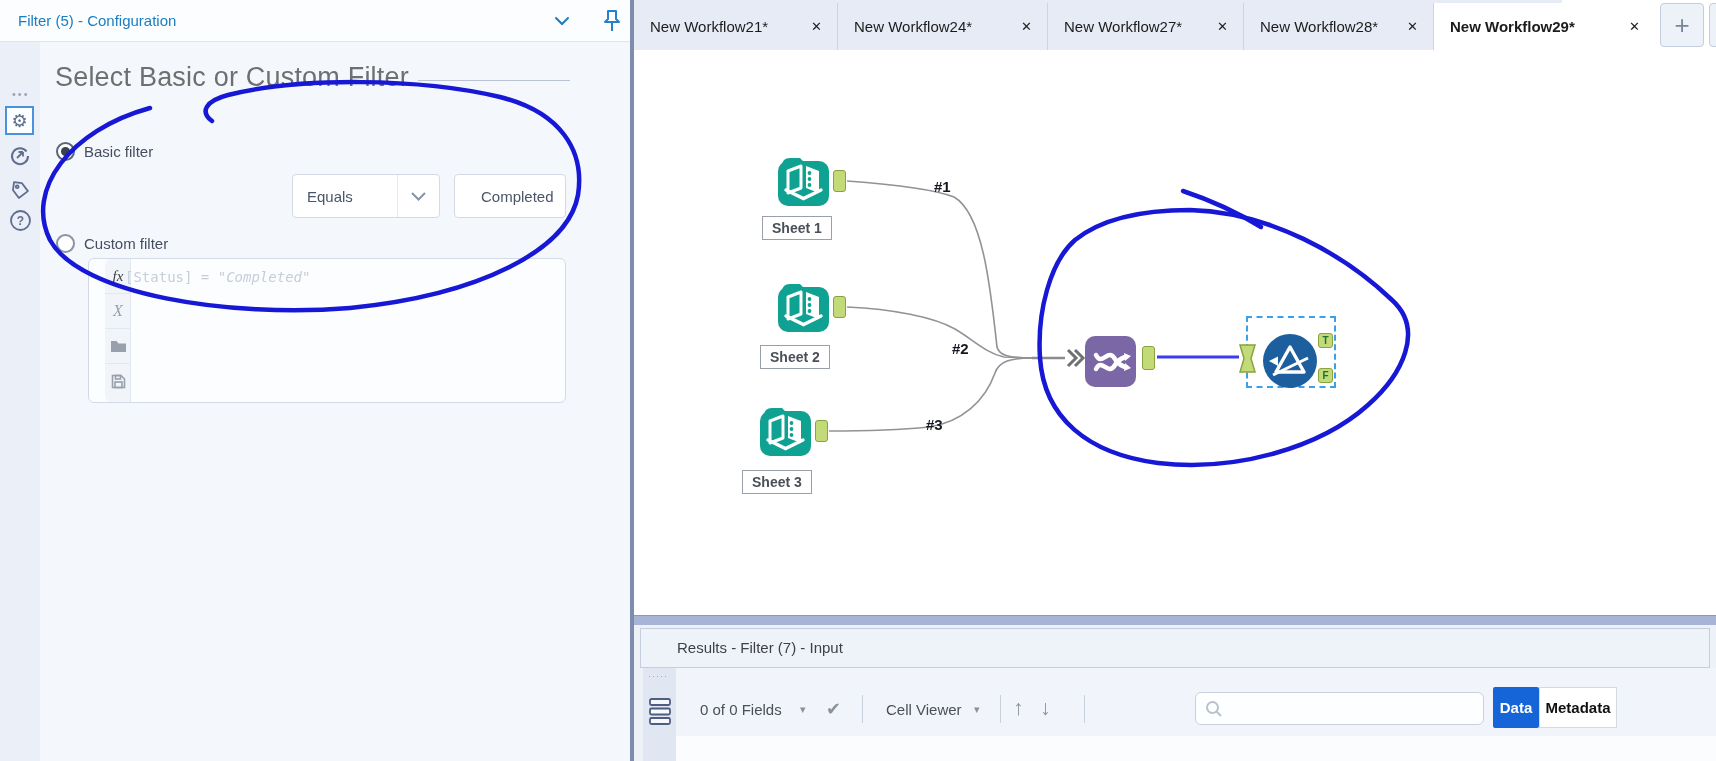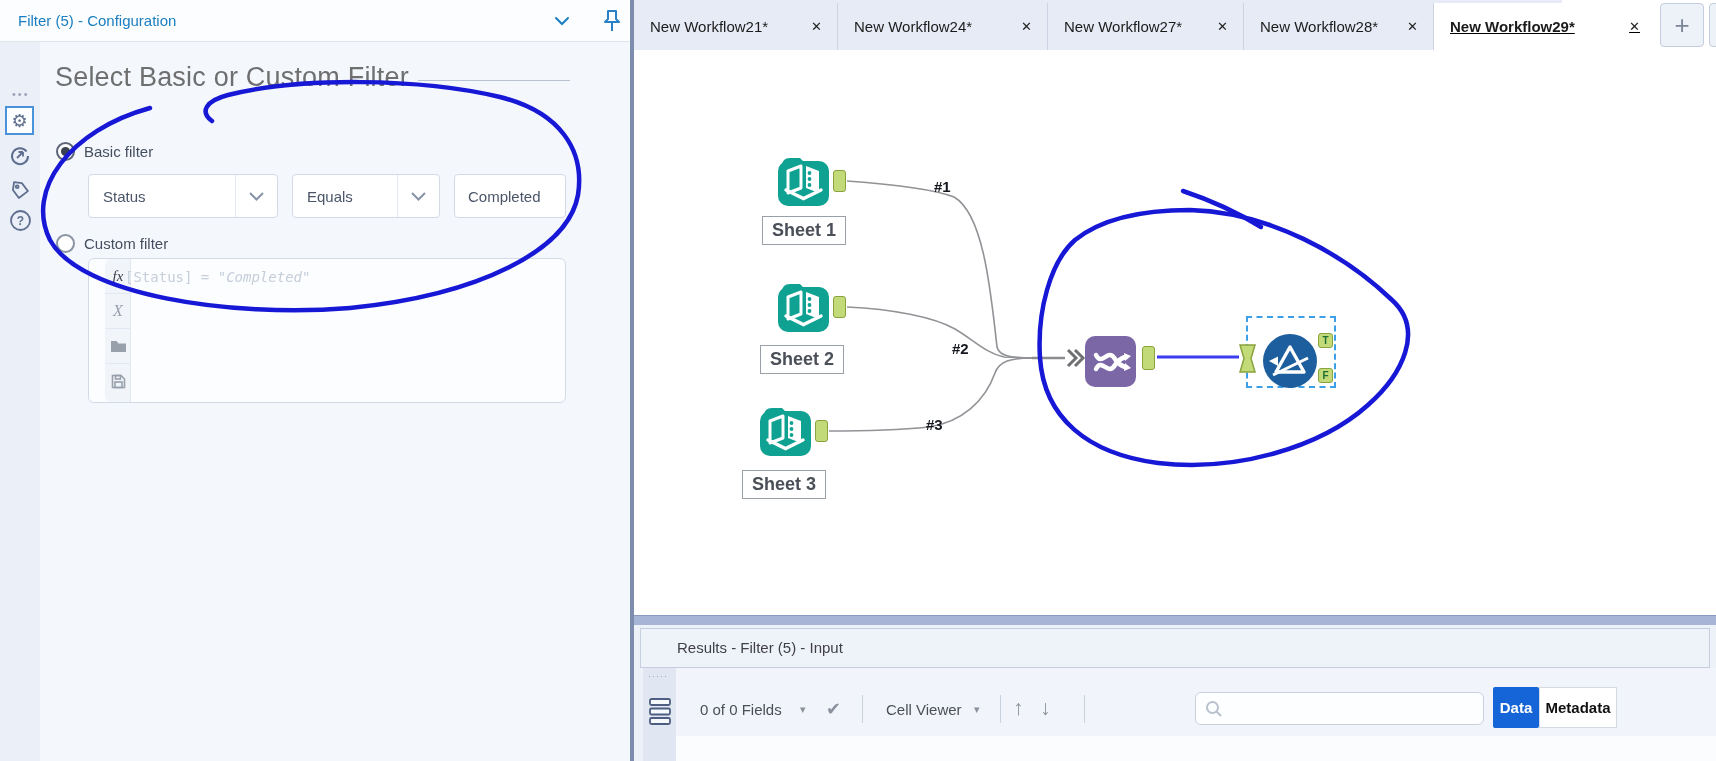--- a/index.html
+++ b/index.html
@@ -21,21 +21,21 @@
   #heading-rule { position:absolute; left:378px; top:38px; width:152px; height:1px; background:#b9c3d4; }
 
   .radio { position:absolute; width:19px; height:19px; border-radius:50%; background:#fff; border:2px solid #5c6576; }
   .radio.sel::after { content:""; position:absolute; left:3px; top:3px; width:9px; height:9px; border-radius:50%; background:#3a4150; }
   .radio.unsel { border-color:#8a93a3; }
   .radio-label { position:absolute; font-size:15px; color:#454e5e; }
 
   .combo { position:absolute; height:44px; background:#fff; border:1px solid #d3dae6; border-radius:4px; display:flex; align-items:center; }
   .combo-value { padding-left:14px; font-size:15px; color:#4a5568; flex:1; }
   .combo-chev { width:42px; height:100%; border-left:1px solid #e3e9f2; display:flex; align-items:center; justify-content:center; }
-  .txtbox { position:absolute; height:44px; background:#fff; border:1px solid #d3dae6; border-radius:4px; font-size:15px; color:#4a5568; display:flex; align-items:center; padding-left:13px; }
+  .txtbox { position:absolute; height:44px; background:#fff; border:1px solid #d3dae6; border-radius:4px; font-size:15px; color:#4a5568; display:flex; align-items:center; padding-left:26px; }
 
   #expr-box { position:absolute; left:48px; top:216px; width:478px; height:145px; background:#fbfdff; border:1px solid #d3dae6; border-radius:6px; }
   #expr-rail { position:absolute; left:16px; top:0; width:26px; height:143px; background:#f1f5fa; border-right:1px solid #e2e8f1; border-radius:6px 0 0 6px; }
   .rail-cell { width:26px; height:35px; border-bottom:1px solid #e2e8f1; display:flex; align-items:center; justify-content:center; }
   .rail-fx { font-family:"Liberation Serif", serif; font-style:italic; font-size:15px; color:#3d3f46; }
   .rail-x { font-family:"Liberation Serif", serif; font-style:italic; font-size:16px; color:#9aa1ac; }
   #expr-placeholder { position:absolute; left:36px; top:10px; font-family:"DejaVu Sans Mono", monospace; font-size:14px; color:#c6ceda; white-space:pre; }
   #expr-placeholder .it { font-style:italic; }
 
   .ink { position:absolute; pointer-events:none; z-index:30; }
@@ -50,21 +50,21 @@
   .tab-label { font-size:15px; color:#1b1b1b; padding-left:16px; }
   .tab-close { margin-left:auto; padding-right:15px; font-size:13px; color:#222; }
   .tab.active { background:#ffffff; border-right:none; }
   .tab.active .tab-label { font-weight:bold; }
   .sq-btn { position:absolute; top:3px; height:44px; background:#edf1f8; border:1px solid #c4cde0; border-radius:4px; color:#7c8699; font-size:26px; font-weight:300; display:flex; align-items:center; justify-content:center; }
 
   #canvas-area { position:absolute; left:0; top:50px; width:1082px; height:565px; background:#ffffff; overflow:hidden; }
   .tool-icon { position:absolute; z-index:3; }
   .anchor-out { position:absolute; width:13px; height:22px; background:#c3da79; border:1.5px solid #89a33e; border-radius:3px; z-index:4; }
   .anchor-tf { position:absolute; width:15px; height:15px; background:#c3da79; border:1.5px solid #89a33e; border-radius:3px; z-index:4; font-size:10px; font-weight:bold; color:#1e6e32; display:flex; align-items:center; justify-content:center; }
-  .node-label { position:absolute; background:#fff; border:1px solid #9aa0a8; padding:3px 9px; font-size:18px; font-weight:bold; color:#4a4f58; z-index:5; }
+  .node-label { position:absolute; background:#fff; border:1px solid #9aa0a8; padding:3px 9px; font-size:14px; font-weight:bold; color:#4a4f58; z-index:5; }
   .conn-label { position:absolute; font-size:15px; font-weight:600; color:#15181f; z-index:5; }
   #selection-rect { position:absolute; left:612px; top:266px; width:90px; height:72px; border:2px dashed #3ba0e8; z-index:2; }
 
   
   #h-splitter { position:absolute; left:0; top:615px; width:1082px; height:10px; background:#a8b4d5; border-top:1px solid #8b99c0; }
   #results { position:absolute; left:0; top:625px; width:1082px; height:136px; background:#edf1f8; }
   #results-header { position:absolute; left:6px; top:3px; width:1070px; height:40px; background:#eef2f9; border:1px solid #c5cede; font-size:15px; color:#3f3f44; line-height:38px; padding-left:36px; }
   #results-strip { position:absolute; left:9px; top:43px; width:33px; height:93px; background:#e1e7f2; }
   #results-strip .drag-dots { position:absolute; left:5px; top:3px; font-size:9px; letter-spacing:1px; color:#9aa3b5; }
   #results-toolbar { position:absolute; left:42px; top:43px; width:1040px; height:68px; background:#f1f4fa; }
@@ -126,28 +126,20 @@
       </div>
     </div>
 
     <div id="config-body">
       <div id="config-heading">Select Basic or Custom Filter</div>
       <div id="heading-rule"></div>
 
       <div class="radio sel" style="left:16px; top:100px;"></div>
       <div class="radio-label" style="left:44px; top:101px;">Basic filter</div>
 
-      <div class="combo" style="left:48px; top:132px; width:190px;">
-        <span class="combo-value">Status</span>
-        <span class="combo-chev">
-          <svg width="15" height="9" viewBox="0 0 15 9">
-              <polyline points="1,1 7.5,7.5 14,1" fill="none" stroke="#8794a8" stroke-width="2"></polyline>
-            </svg>
-        </span>
-      </div>
       <div class="combo" style="left:252px; top:132px; width:148px;">
         <span class="combo-value">Equals</span>
         <span class="combo-chev">
           <svg width="15" height="9" viewBox="0 0 15 9">
               <polyline points="1,1 7.5,7.5 14,1" fill="none" stroke="#8794a8" stroke-width="2"></polyline>
             </svg>
         </span>
       </div>
       <div class="txtbox" style="left:414px; top:132px; width:112px;">Completed</div>
 
@@ -200,21 +192,21 @@
         <span class="tab-close">✕</span>
       </div>
       <div class="tab" style="left:414px; width:196px;">
         <span class="tab-label">New Workflow27*</span>
         <span class="tab-close">✕</span>
       </div>
       <div class="tab" style="left:610px; width:190px;">
         <span class="tab-label">New Workflow28*</span>
         <span class="tab-close">✕</span>
       </div>
-      <div class="tab active" style="left:800px; width:221px;text-decoration:underline;">
+      <div class="tab active" style="left:800px; width:221px;">
         <span class="tab-label">New Workflow29*</span>
         <span class="tab-close">✕</span>
       </div>
       <div class="sq-btn" style="left:1026px; width:44px;">+</div>
       <div class="sq-btn" style="left:1075px; width:10px; border-radius:4px 0 0 4px;"></div>
     </div>
 
     <div id="canvas-area">
 
       <svg style="position:absolute; left:0; top:0; z-index:1;" width="1082" height="565" viewBox="0 0 1082 565">
@@ -314,21 +306,21 @@
         <g fill="none" stroke="#1717d6" stroke-width="4.5" stroke-linecap="round">
           <path d="M441 190 C466 170 506 160 556 160 C636 162 711 205 758 250 C791 280 768 325 734 355 C686 398 601 422 524 413 C454 404 410 368 406 308 C403 262 416 212 441 190"></path>
           <path d="M549 141 C576 150 606 164 627 177"></path>
         </g>
       </svg>
     </div>
 
     <div id="h-splitter"></div>
 
     <div id="results">
-      <div id="results-header">Results - Filter (5) - Input</div>
+      <div id="results-header">Results - Filter (7) - Input</div>
 
       <div id="results-strip">
         <span class="drag-dots">·····</span>
         <svg style="position:absolute; left:5px; top:28px;" width="24" height="32" viewBox="0 0 24 32">
           <g fill="#f5f8fc" stroke="#4d5e82" stroke-width="1.8">
               <rect x="2" y="3" width="20" height="6" rx="1.5"></rect>
               <rect x="2" y="12.5" width="20" height="6" rx="1.5"></rect>
               <rect x="2" y="22" width="20" height="6" rx="1.5"></rect>
             </g>
         </svg>

